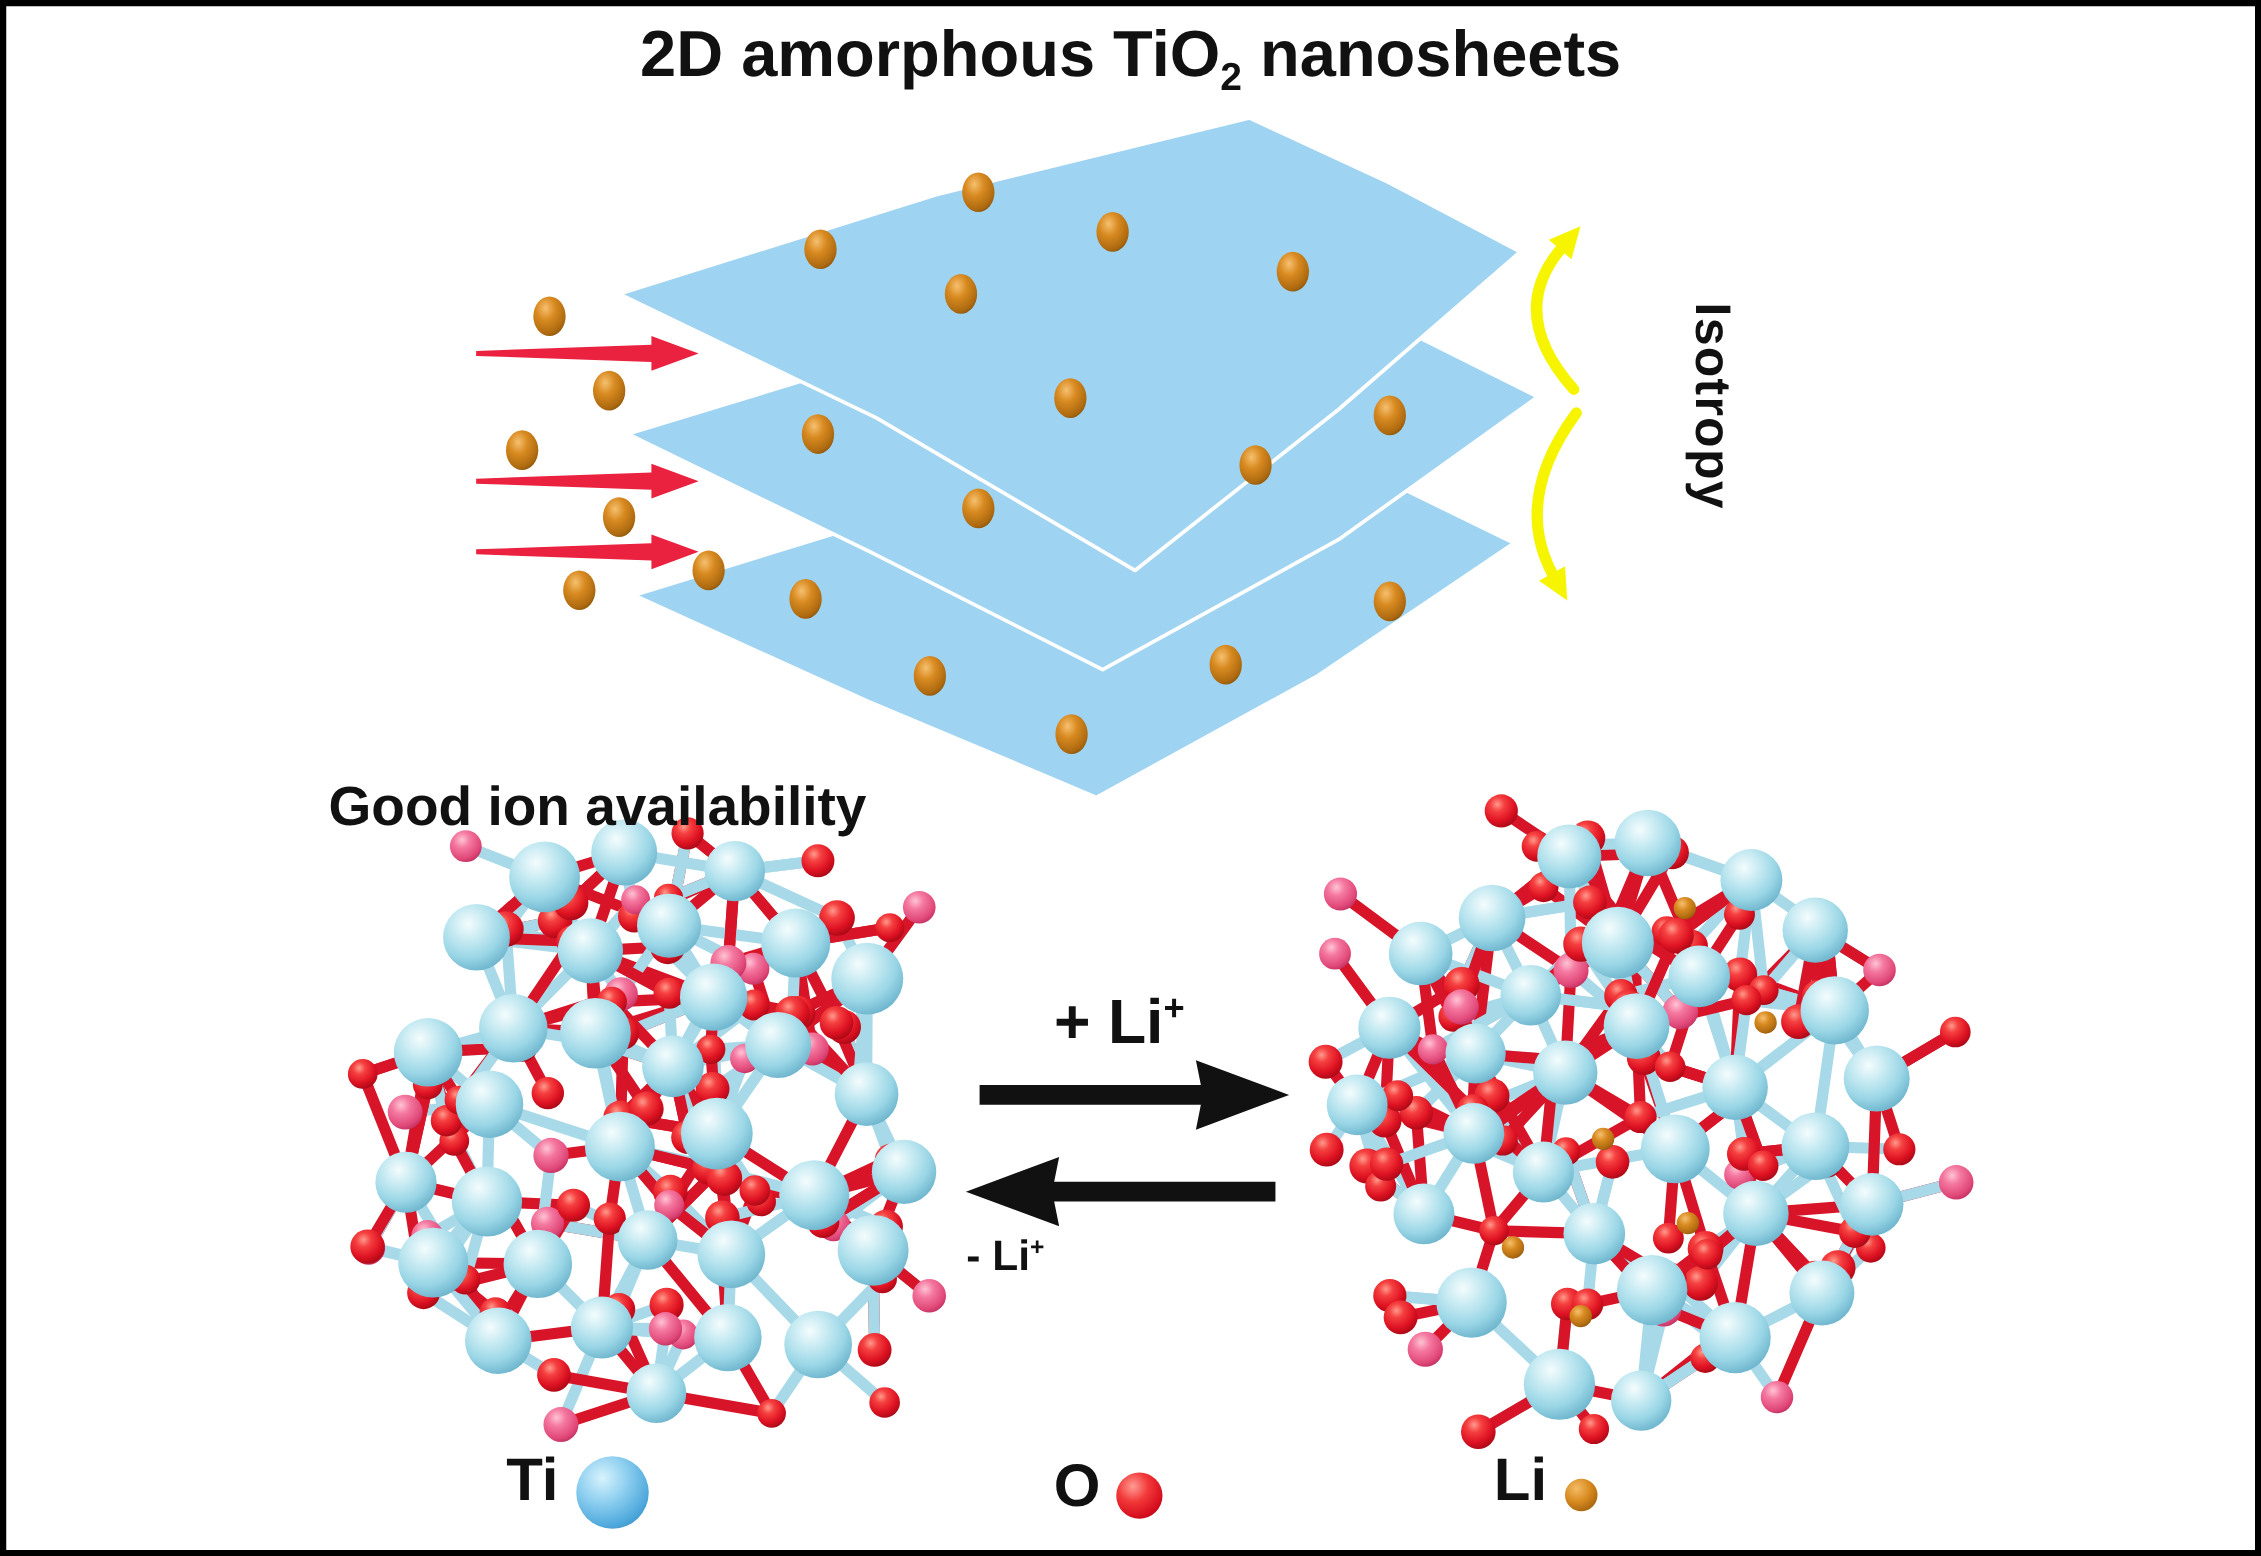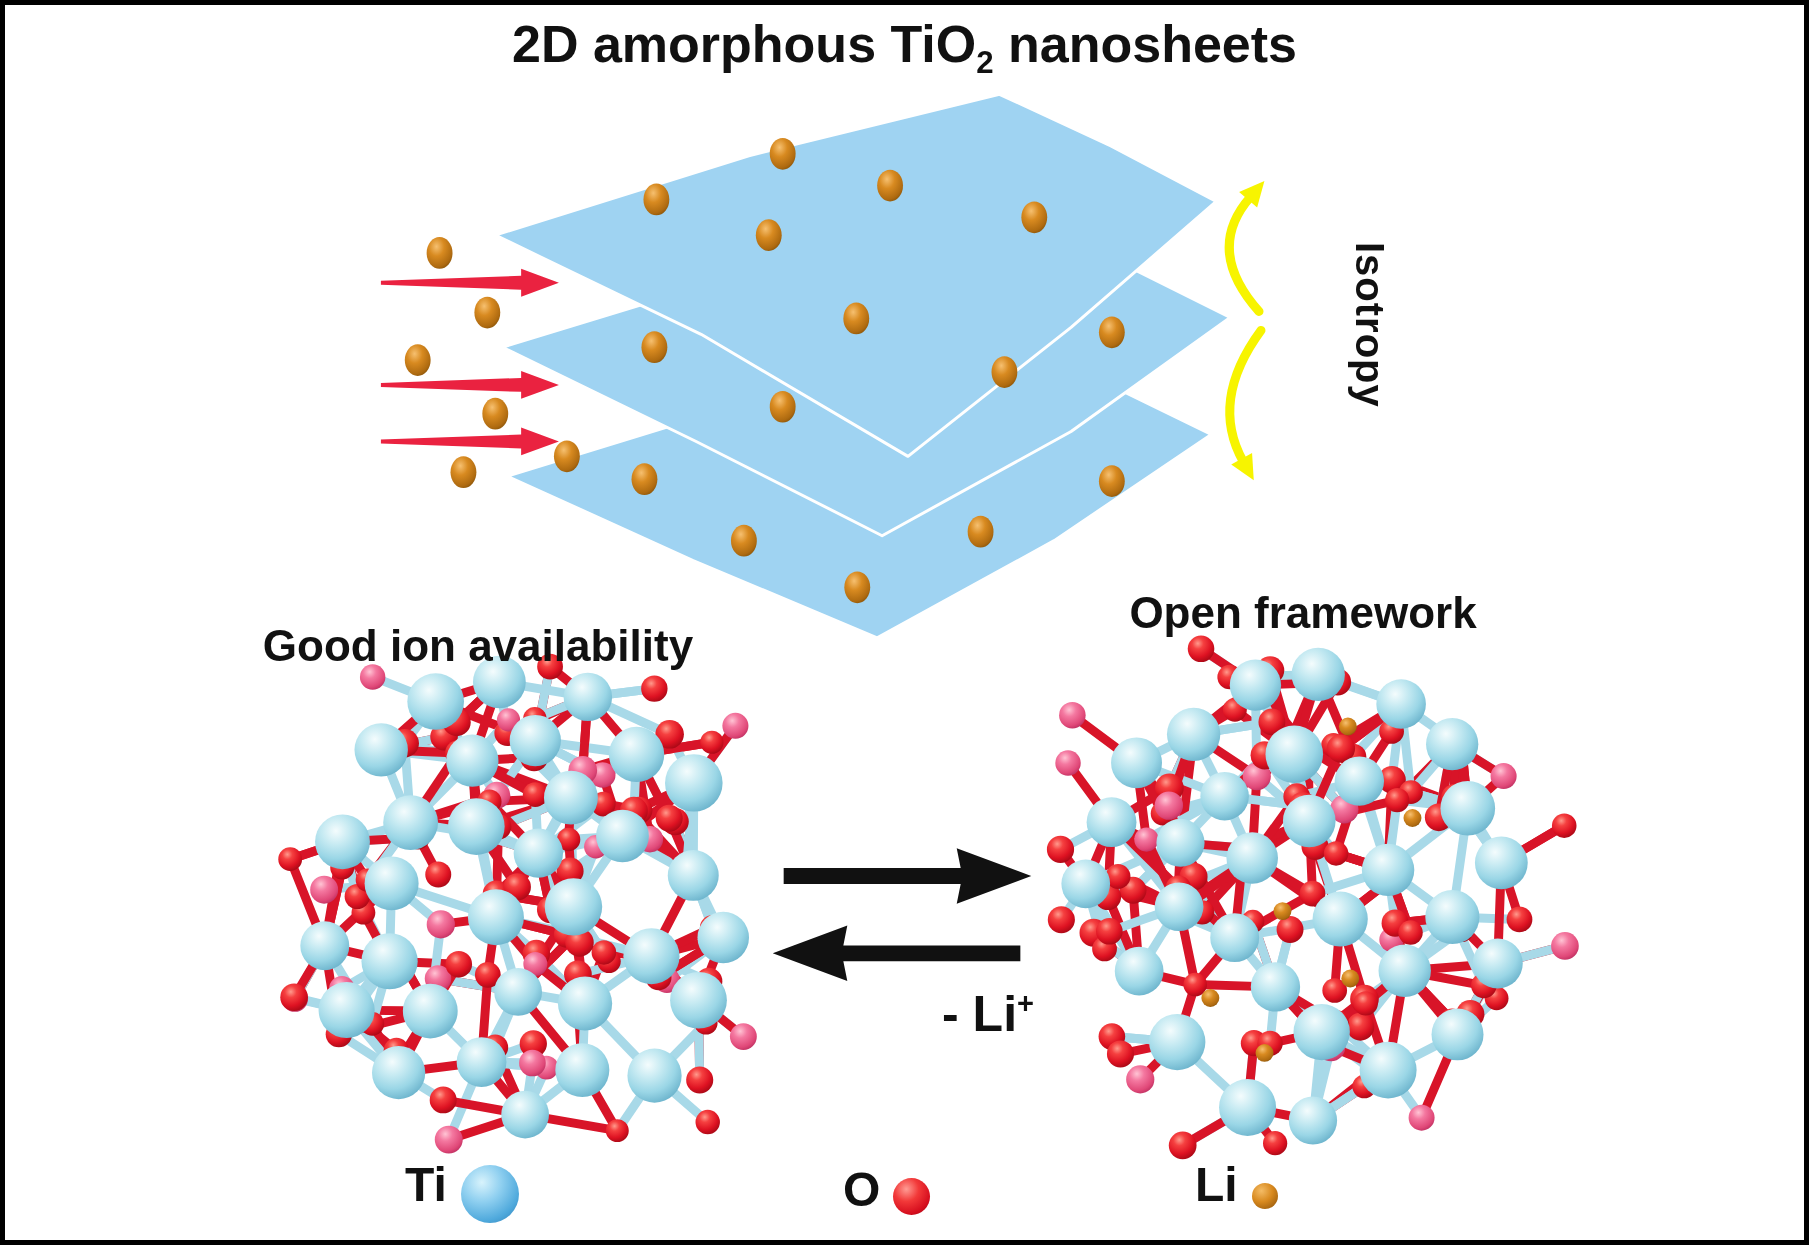--- a/index.html
+++ b/index.html
@@ -10,21 +10,21 @@
     font-family:"Liberation Sans", sans-serif;
   }
   svg.scene { position:absolute; left:0; top:0; width:100%; height:100%; }
   .label { position:absolute; color:#111; font-weight:bold; line-height:1.05; }
   .title { top:12px; left:0; width:100%; text-align:center; font-size:52px; }
   .title sub { font-size:60%; }
   .gia { top:618px; left:233px; width:480px; text-align:center; font-size:44px; }
   .of  { top:585px; left:1058px; width:480px; text-align:center; font-size:44px; }
   .iso { top:237px; left:1344px; font-size:40px; writing-mode:vertical-rl; letter-spacing:1px; }
   .plus  { top:786px; left:768px; width:245px; text-align:center; font-size:50px; }
-  .minus { top:983px; left:784px; width:245px; text-align:right; font-size:50px; }
+  .minus { top:983px; left:768px; width:245px; text-align:left; font-size:34px; }
   .plus sup, .minus sup { font-size:58%; }
   .legend-label { font-size:48px; }
   .lg-ti-t { top:1155px; left:400px; }
   .lg-o-t  { top:1160px; left:838px; }
   .lg-li-t { top:1155px; left:1190px;text-align:right; }
   .sphere { position:absolute; border-radius:50%; }
   .lg-ti-s { left:456px; top:1160px; width:58px; height:58px;
     background:radial-gradient(circle at 36% 30%, #D8F3FC 0%, #90D0F0 35%, #4FA9DC 70%, #2C79B0 100%); }
   .lg-o-s  { left:888px; top:1173px; width:37px; height:37px;
     background:radial-gradient(circle at 36% 30%, #FF9C94 0%, #F23939 35%, #D60E1E 70%, #8E0410 100%); }
@@ -835,23 +835,23 @@
       </g>
     <g id="g-blackarrows">
         <polygon points="783,870 961,870 957,850 1032,878 957,906 961,886 783,886" fill="#111111"></polygon>
         <polygon points="1021,948 843,948 847,928 772,956 847,984 843,964 1021,964" fill="#111111"></polygon>
       </g>
   </svg>
 
   <div class="label title"><span>2D amorphous TiO</span><sub>2</sub><span> nanosheets</span></div>
 
   <div class="label gia">Good ion availability</div>
-  <div class="label of">Open framework</div>
   <div class="label iso">Isotropy</div>
 
+  <div class="label plus"><span>+ Li</span><sup>+</sup></div>
   <div class="label minus"><span>- Li</span><sup>+</sup></div>
 
   <div class="label legend-label lg-ti-t">Ti</div>
   <div class="sphere lg-ti-s"></div>
   <div class="label legend-label lg-o-t">O</div>
   <div class="sphere lg-o-s"></div>
   <div class="label legend-label lg-li-t">Li</div>
   <div class="sphere lg-li-s"></div>
 
 </div>

